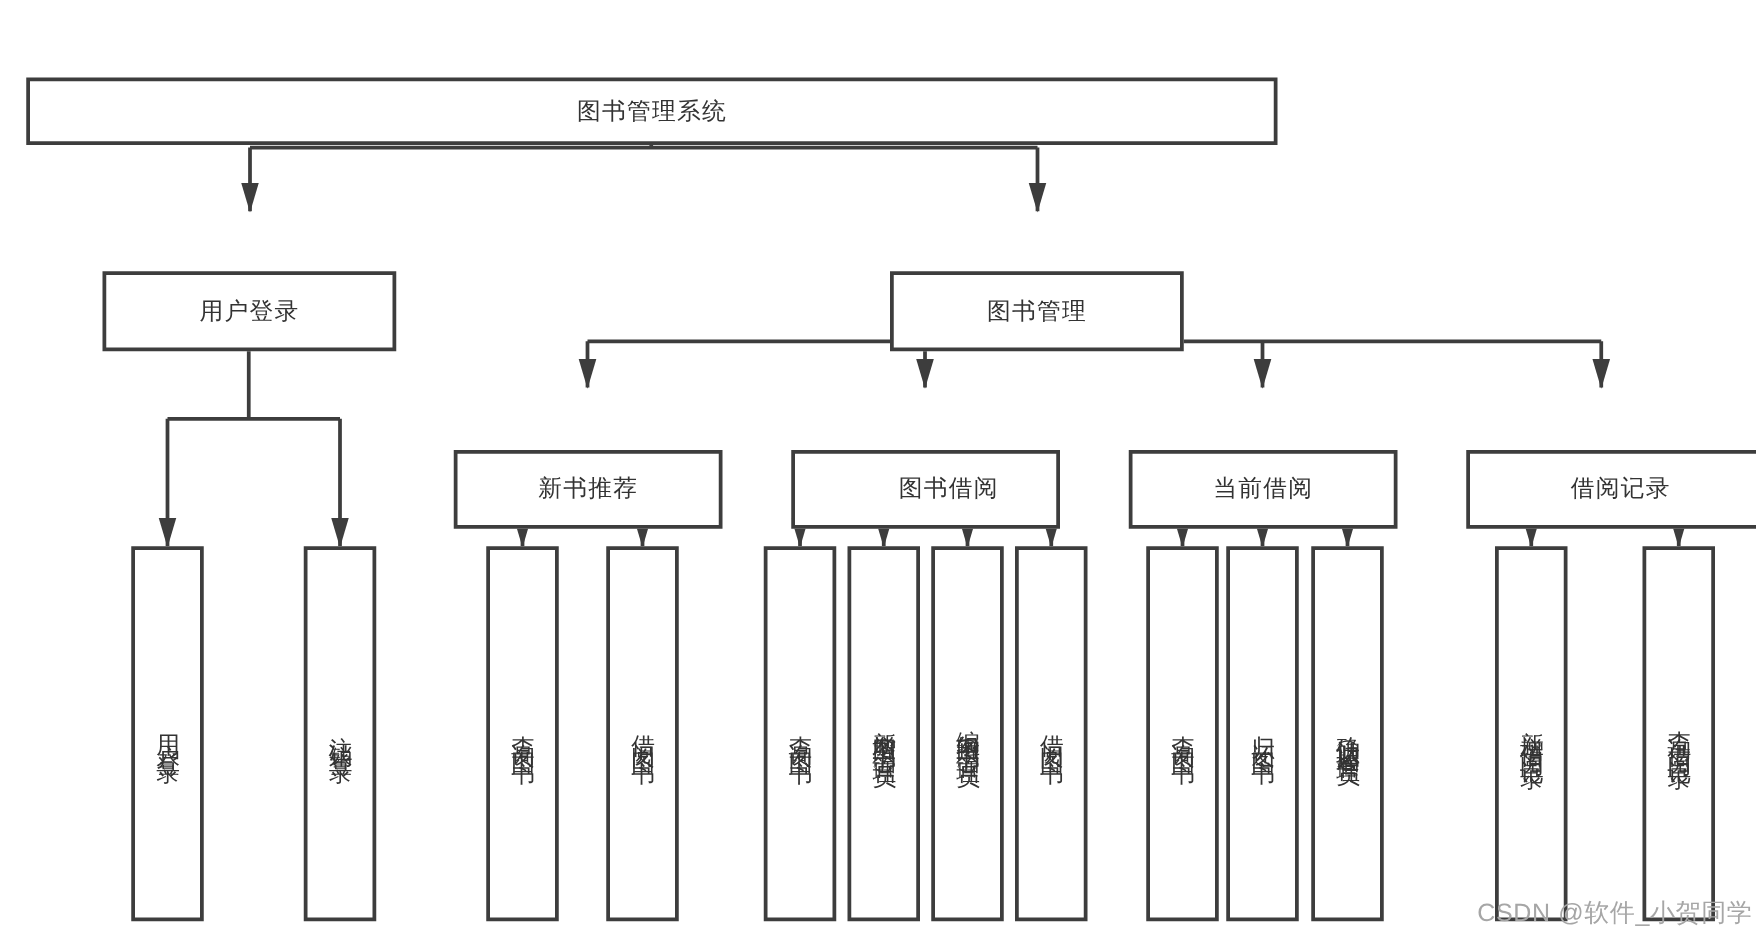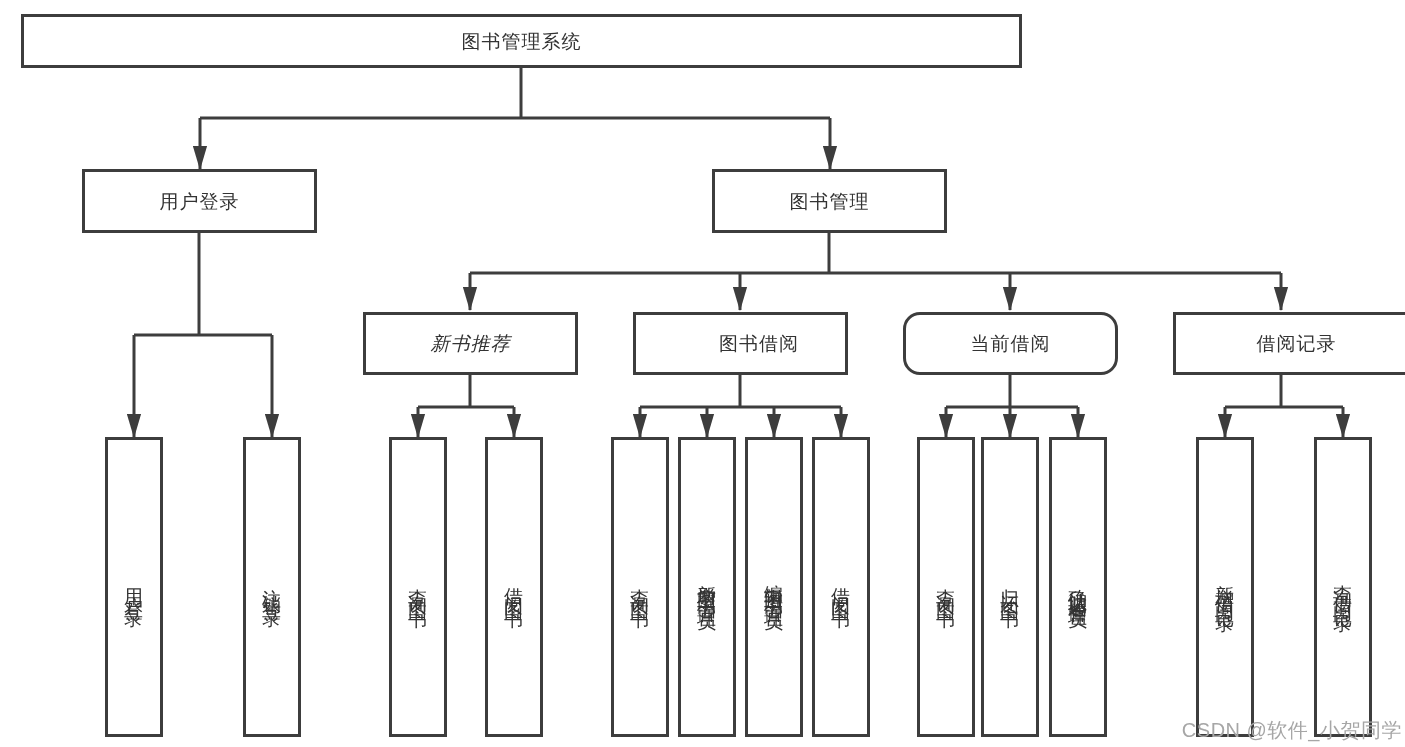--- a/index.html
+++ b/index.html
@@ -23,20 +23,21 @@
   .box{
     position:absolute;
     background:#fff;
     border:3px solid var(--line);
     color:var(--text);
     display:flex;align-items:center;justify-content:center;
     font-size:19px;
     letter-spacing:1px;
     text-align:center;
     line-height:1;
+    margin-top:48px;
   }
   .vbox{
     position:absolute;
     background:#fff;
     border:3px solid var(--line);
     color:var(--text);
     display:flex;align-items:center;justify-content:center;
     font-size:19px;
     writing-mode:vertical-lr;
     letter-spacing:7px;
@@ -123,27 +124,27 @@
     <span>图书管理系统</span>
   </div>
 
   <div class="box" style="left:82px;top:169px;width:235px;height:64px;">
     <span>用户登录</span>
   </div>
   <div class="box" style="left:712px;top:169px;width:235px;height:64px;">
     <span>图书管理</span>
   </div>
 
-  <div class="box" style="left:363px;top:312px;width:215px;height:63px;font-style:italic;">
+  <div class="box" style="left:363px;top:312px;width:215px;height:63px;">
     <span>新书推荐</span>
   </div>
   <div class="box" style="left:633px;top:312px;width:215px;height:63px;padding-left:37px;">
     <span>图书借阅</span>
   </div>
-  <div class="box" style="left:903px;top:312px;width:215px;height:63px;border-radius:17px;">
+  <div class="box" style="left:903px;top:312px;width:215px;height:63px;">
     <span>当前借阅</span>
   </div>
   <div class="box" style="left:1173px;top:312px;width:247px;height:63px;">
     <span>借阅记录</span>
   </div>
 
   <div class="vbox" style="left:105px;top:437px;width:58px;height:300px;">
     <span>用户登录</span>
   </div>
   <div class="vbox" style="left:243px;top:437px;width:58px;height:300px;">

